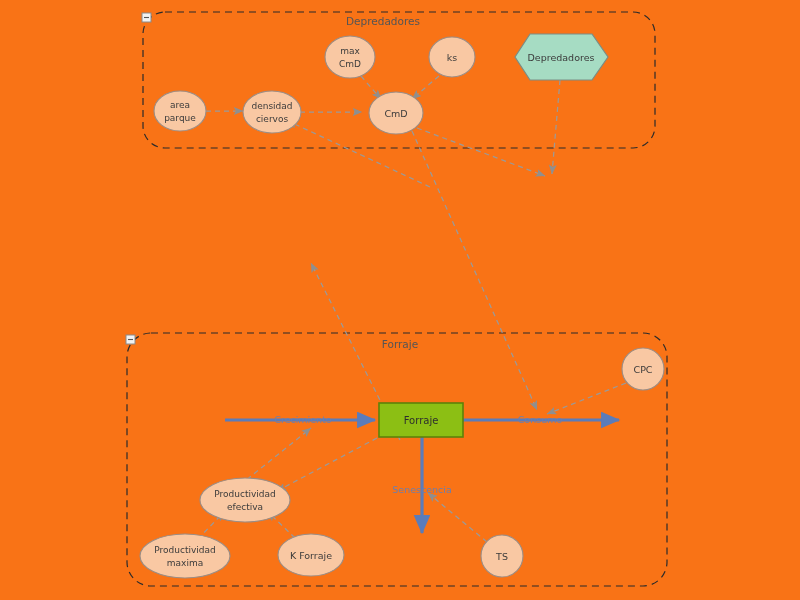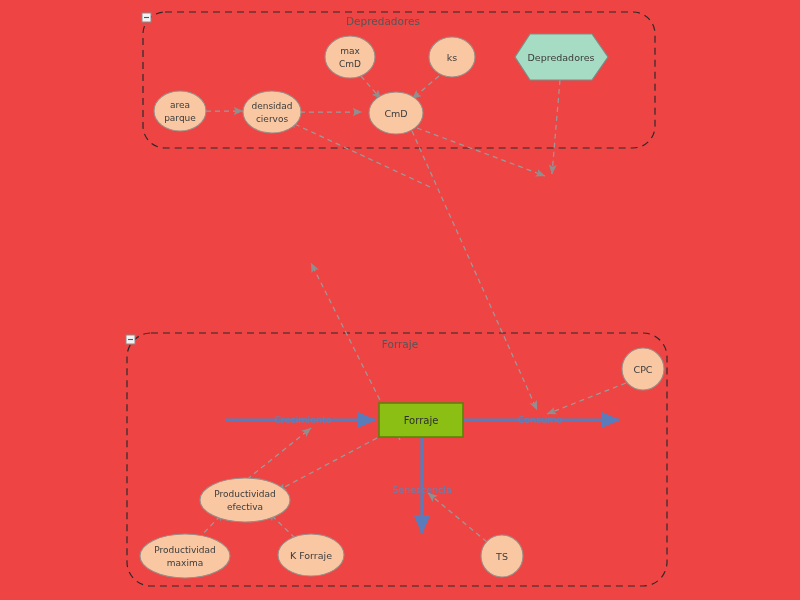--- a/index.html
+++ b/index.html
@@ -11,21 +11,21 @@
   body {
     width: 800px;
     height: 600px;
     font-family: "DejaVu Sans", sans-serif;
     overflow: hidden;
   }
   #canvas {
     position: relative;
     width: 800px;
     height: 600px;
-    background: #ef4444;
+    background: #f97316;
   }
   #diagram-svg {
     position: absolute;
     top: 0;
     left: 0;
     width: 800px;
     height: 600px;
   }
   .node-label {
     font-family: "DejaVu Sans", sans-serif;

